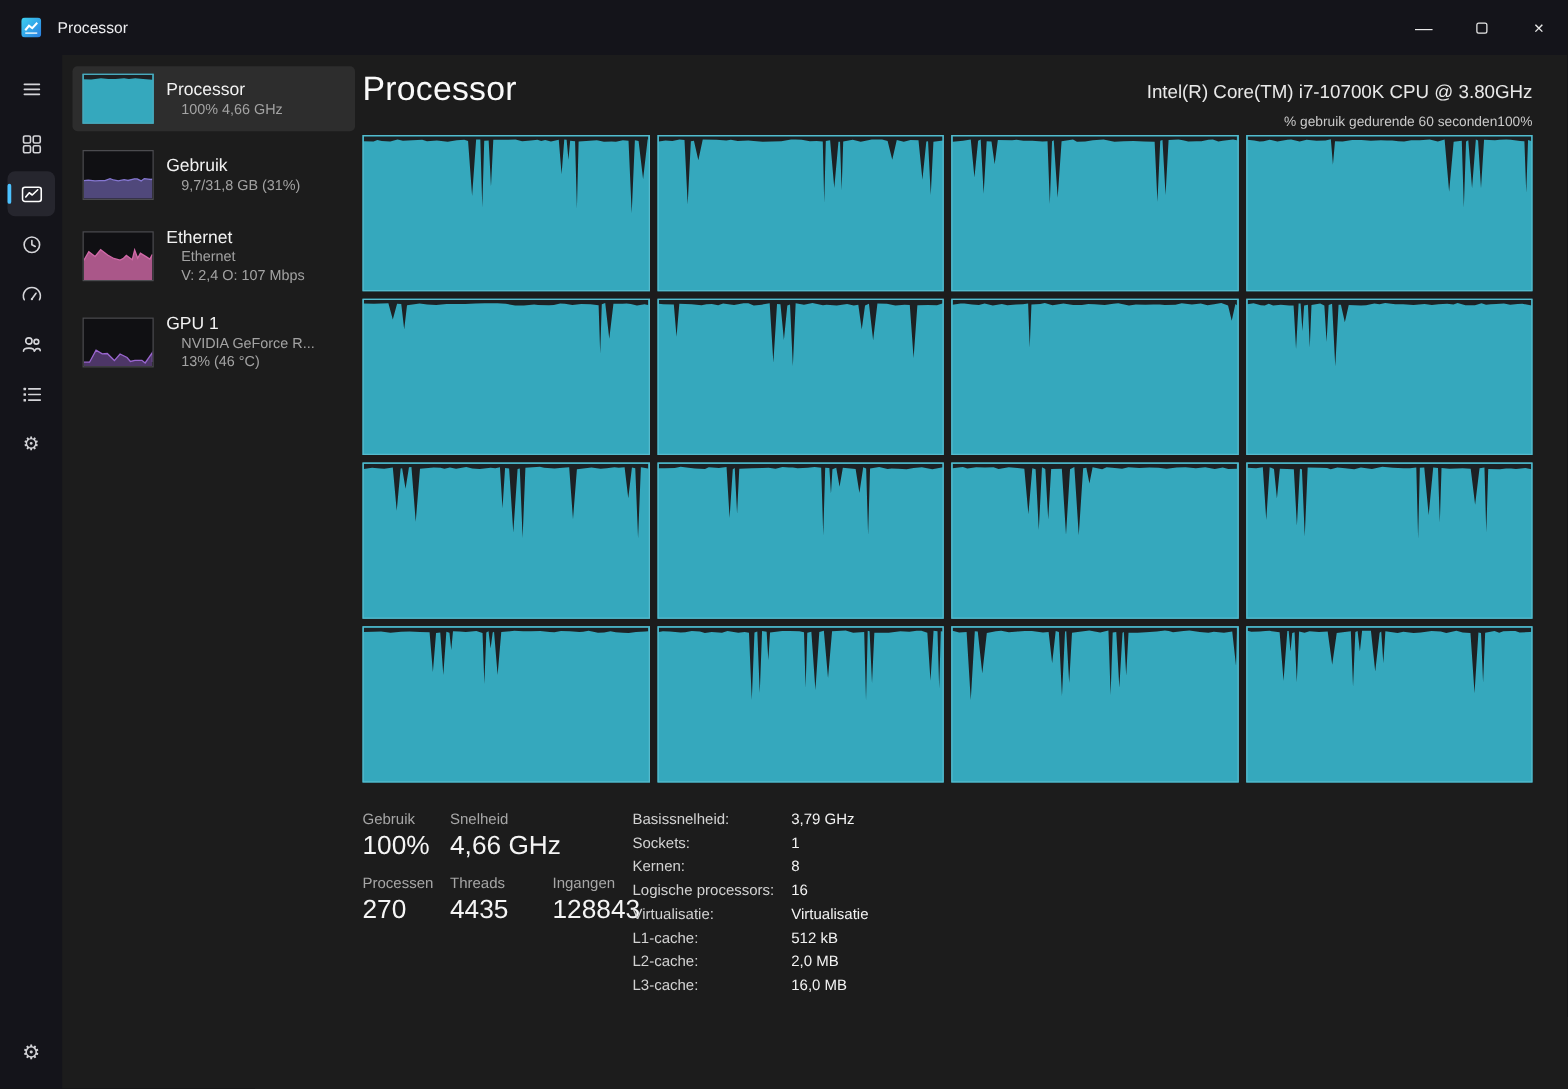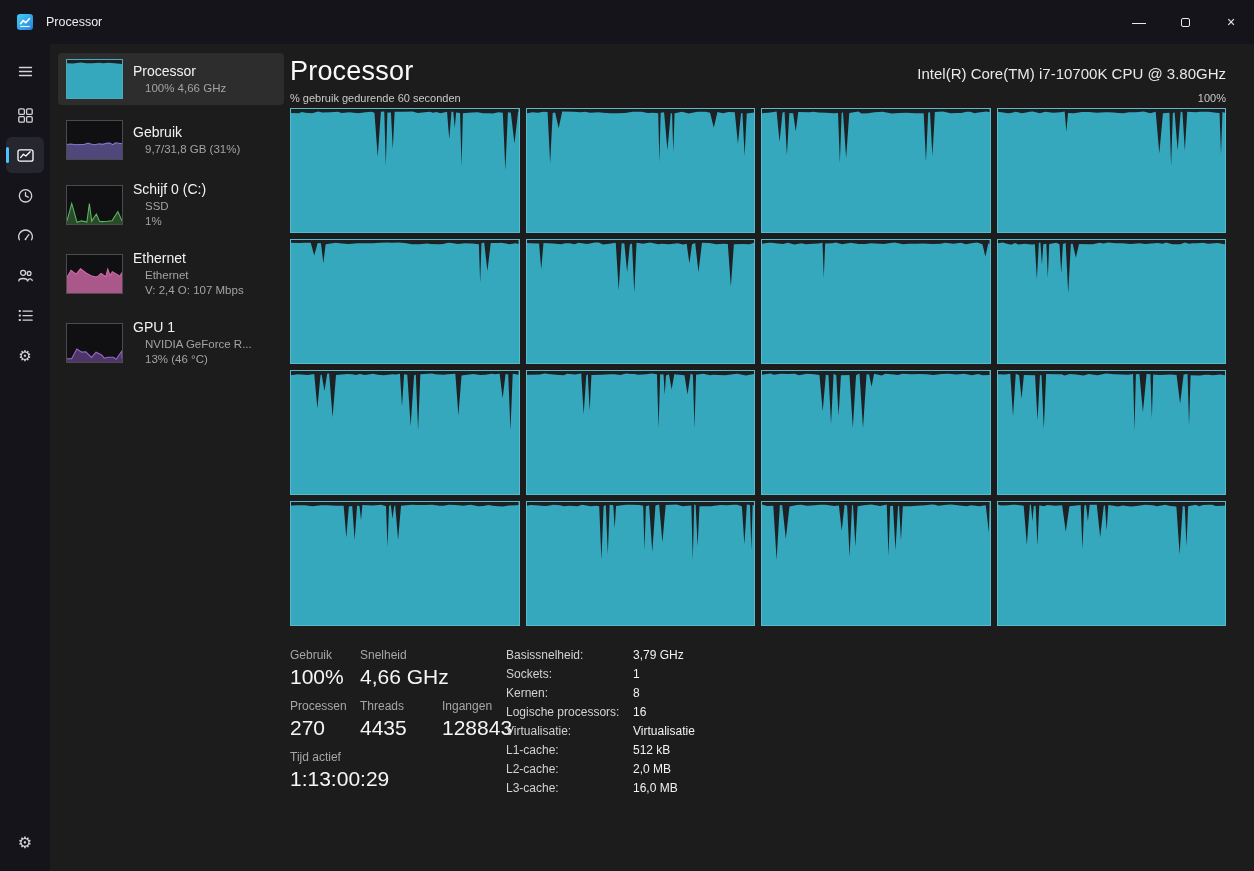--- a/index.html
+++ b/index.html
@@ -46,21 +46,21 @@
   .thumb { width:57px; height:40px; flex:none; position:relative; background:#101013; border:1px solid #4b4b4f; overflow:hidden; }
   .thumb svg { position:absolute; inset:0; width:100%; height:100%; display:block; }
   .perf-meta .t { font-size:14px; color:#f2f2f2; margin-bottom:2px; }
   .perf-meta .s { font-size:11.5px; color:#a3a3a3; line-height:1.3;margin-left:12px; }
 
   
   .main { flex:1; min-width:0; padding:0 28px 0 2px; display:flex; flex-direction:column; }
   .main-header { display:flex; align-items:flex-end; justify-content:space-between; margin-top:12px; }
   .main-title { font-size:27px; font-weight:300; letter-spacing:0.2px; color:#fafafa; }
   .cpu-name { font-size:15px; color:#e9e9e9; padding-bottom:5px; }
-  .caption-row { display:flex; justify-content:space-between; font-size:11px; color:#c9c9c9; margin-top:5px; margin-bottom:4px; }
+  .caption-row { display:flex; justify-content:flex-end; font-size:11px; color:#c9c9c9; margin-top:5px; margin-bottom:4px; }
 
   .core-grid { display:grid; grid-template-columns:repeat(4,1fr); grid-template-rows:repeat(4,125px); gap:6px; }
   .core-cell { position:relative; border:1px solid; overflow:hidden; }
   .core-cell svg { position:absolute; inset:0; width:100%; height:100%; display:block; }
 
   
   .stats { display:flex; margin-top:22px; }
   .stat-groups { width:216px; flex:none; display:grid; grid-template-columns:70px 82px 1fr; row-gap:10px; align-content:start; }
   .sg .lbl { font-size:12px; color:#a6a6a6; margin-bottom:3px; white-space:nowrap; }
   .sg .big { font-size:21px; font-weight:300; color:#f5f5f5; white-space:nowrap; }
@@ -189,33 +189,20 @@
                 </svg>
               </div>
             <div class="perf-meta">
               <div class="t">Gebruik</div>
               <div class="s">9,7/31,8 GB (31%)</div>
             </div>
           </div>
           <div class="perf-item">
             <div class="thumb">
                 <svg viewBox="0 0 57 40" preserveAspectRatio="none">
-                  <polygon points="0.0,36.8 4.9,18.4 10.4,38.2 15.1,36.7 20.6,37.9 23.2,18.4 25.6,37.0 30.4,29.5 33.8,37.2 36.4,37.5 41.8,37.2 46.7,36.6 52.7,27.0 57.0,36.6 57,40 0,40" fill="#5cb85c" fill-opacity="0.35"></polygon>
-                  <polyline points="0.0,36.8 4.9,18.4 10.4,38.2 15.1,36.7 20.6,37.9 23.2,18.4 25.6,37.0 30.4,29.5 33.8,37.2 36.4,37.5 41.8,37.2 46.7,36.6 52.7,27.0 57.0,36.6" fill="none" stroke="#5cb85c" stroke-width="1.1"></polyline>
-                </svg>
-              </div>
-            <div class="perf-meta">
-              <div class="t">Schijf 0 (C:)</div>
-              <div class="s">SSD</div>
-              <div class="s">1%</div>
-            </div>
-          </div>
-          <div class="perf-item">
-            <div class="thumb">
-                <svg viewBox="0 0 57 40" preserveAspectRatio="none">
                   <polygon points="0.0,23.6 4.2,16.1 9.4,20.2 14.0,14.5 19.8,18.9 24.9,21.9 30.1,23.2 32.6,22.0 35.3,19.3 40.2,22.9 42.2,14.8 44.7,21.7 47.0,17.5 51.3,20.1 54.8,22.4 57.0,18.3 57,40 0,40" fill="#d169a8" fill-opacity="0.8"></polygon>
                   <polyline points="0.0,23.6 4.2,16.1 9.4,20.2 14.0,14.5 19.8,18.9 24.9,21.9 30.1,23.2 32.6,22.0 35.3,19.3 40.2,22.9 42.2,14.8 44.7,21.7 47.0,17.5 51.3,20.1 54.8,22.4 57.0,18.3" fill="none" stroke="#d169a8" stroke-width="1.1"></polyline>
                 </svg>
               </div>
             <div class="perf-meta">
               <div class="t">Ethernet</div>
               <div class="s">Ethernet</div>
               <div class="s">V: 2,4 O: 107 Mbps</div>
             </div>
           </div>
@@ -341,24 +328,20 @@
                 <div class="lbl">Processen</div>
                 <div class="big">270</div>
               </div>
               <div class="sg c2">
                 <div class="lbl">Threads</div>
                 <div class="big">4435</div>
               </div>
               <div class="sg c3">
                 <div class="lbl">Ingangen</div>
                 <div class="big">128843</div>
-              </div>
-              <div class="sg full">
-                <div class="lbl">Tijd actief</div>
-                <div class="big">1:13:00:29</div>
               </div>
             </div>
             <div class="details">
               <span class="dl">Basissnelheid:</span>
                 <span class="dv">3,79 GHz</span>
               <span class="dl">Sockets:</span>
                 <span class="dv">1</span>
               <span class="dl">Kernen:</span>
                 <span class="dv">8</span>
               <span class="dl">Logische processors:</span>

